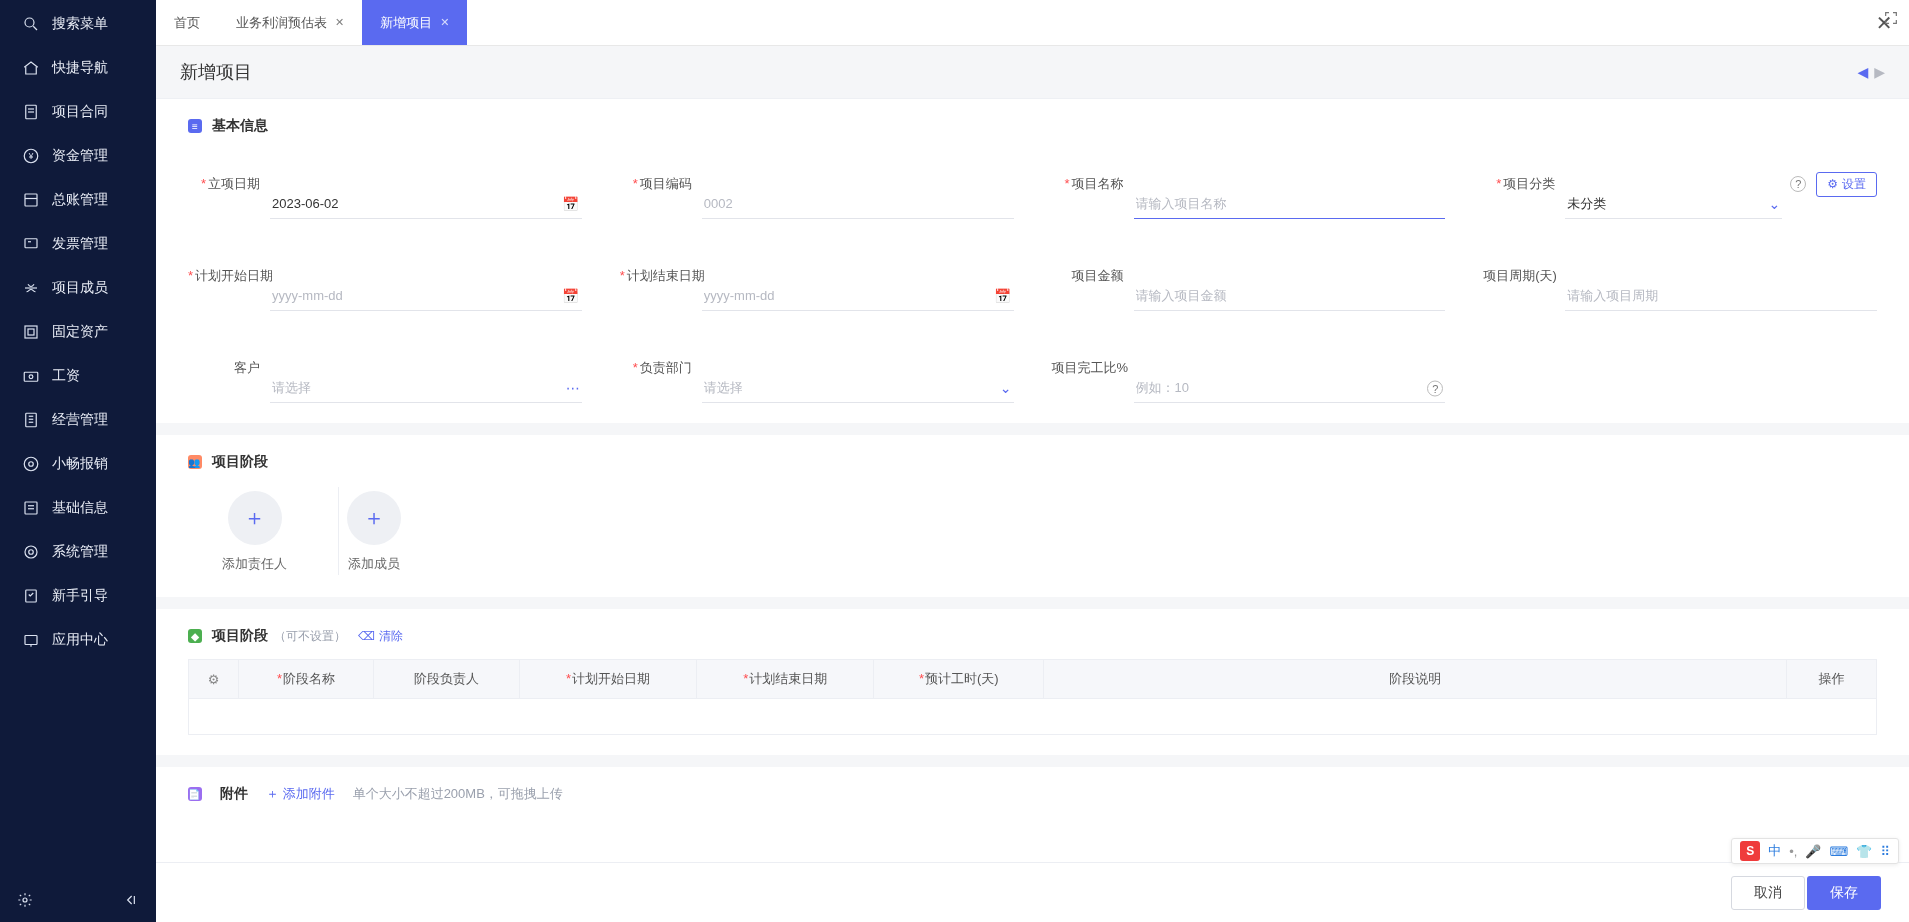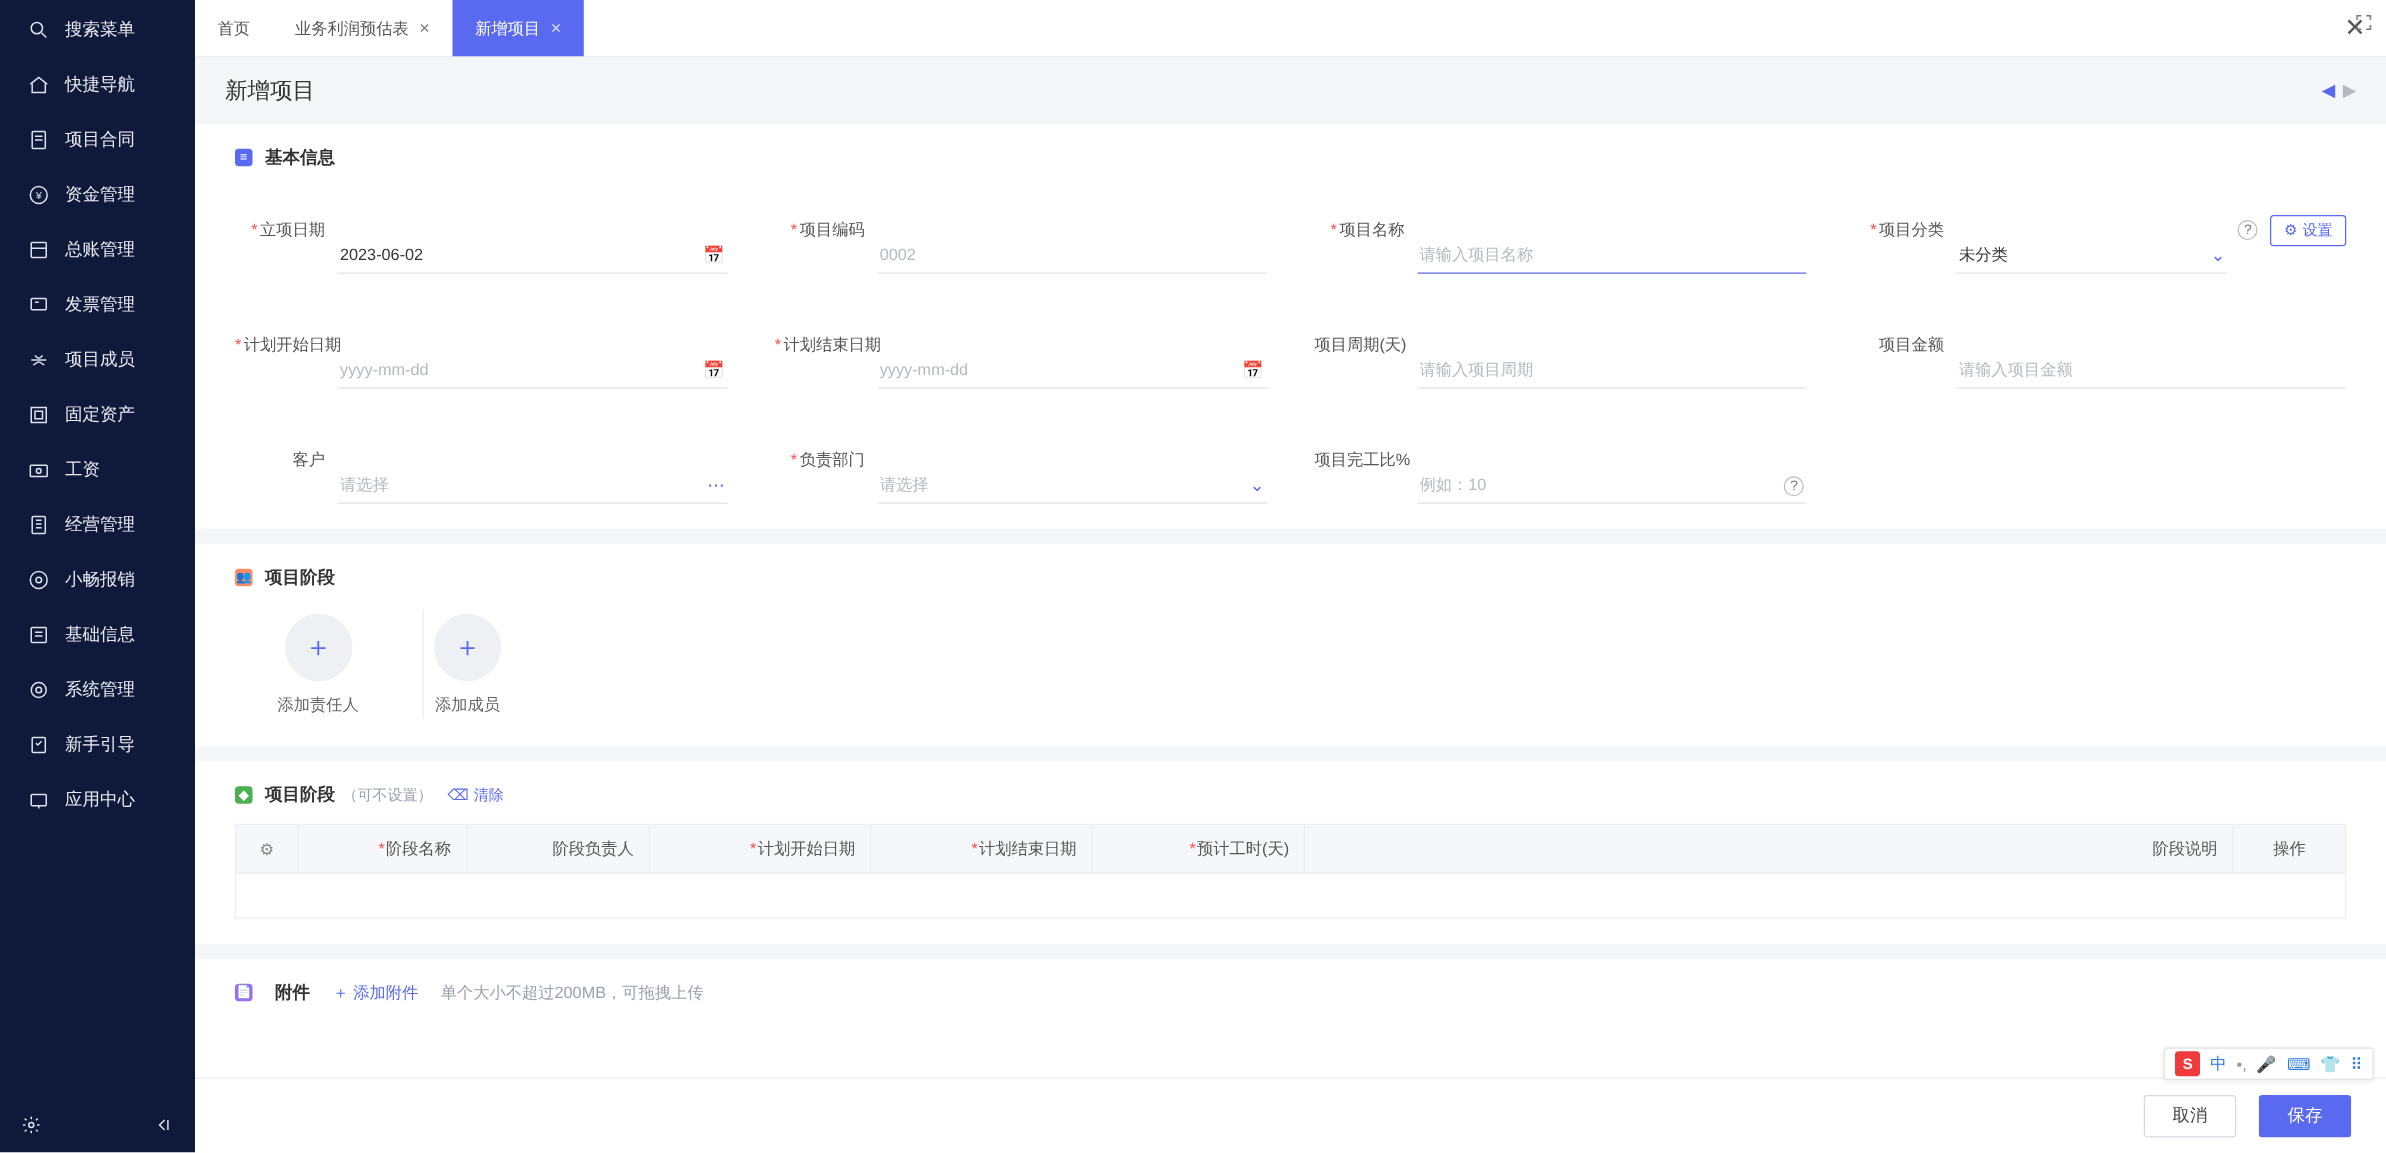--- a/index.html
+++ b/index.html
@@ -280,21 +280,21 @@
   .stage-table {
     width:100%;
     border:1px solid #eceef3;
     border-collapse: collapse;
   }
   .stage-table th {
     background:#f6f7fa;
     font-weight:400;
     font-size:13px;
     color:#555;
-    text-align:right;
+    text-align:center;
     padding:10px 12px;
     border-right:1px solid #eceef3;
     border-bottom:1px solid #eceef3;
   }
   .stage-table th:last-child { border-right:none; text-align:center; }
   .stage-table th:first-child { text-align:center; width:50px; }
   .stage-table th .req { color:#ff4d4f; margin-right:1px; }
   .stage-table tbody td {
     height:36px;
     border-right:1px solid #eceef3;
@@ -312,21 +312,21 @@
   .attach-row .hint { color:#9aa0ad; }
 
   
   .footer-bar {
     height:60px;
     border-top:1px solid #eceef3;
     display:flex;
     align-items:center;
     justify-content:flex-end;
     padding:0 28px;
-    gap:18px;
+    gap:2px;
     background:#fff;
   }
   .btn {
     min-width:74px;
     height:34px;
     border-radius:3px;
     font-size:14px;
     cursor:pointer;
     border:1px solid transparent;
   }
@@ -611,29 +611,29 @@
             </div>
           </div>
           <div class="form-item">
             <div class="form-label"><span class="req">*</span><span>计划结束日期</span></div>
             <div class="form-control">
               <input type="text" placeholder="yyyy-mm-dd" style="">
               <span class="suffix">📅</span>
             </div>
           </div>
           <div class="form-item">
+            <div class="form-label"><span>项目金额</span></div>
+            <div class="form-control">
+              <input type="text" placeholder="请输入项目金额" style="">
+            </div>
+          </div>
+          <div class="form-item">
             <div class="form-label"><span>项目周期(天)</span></div>
             <div class="form-control">
               <input type="text" placeholder="请输入项目周期" style="">
-            </div>
-          </div>
-          <div class="form-item">
-            <div class="form-label"><span>项目金额</span></div>
-            <div class="form-control">
-              <input type="text" placeholder="请输入项目金额" style="">
             </div>
           </div>
 
           <div class="form-item">
             <div class="form-label"><span>客户</span></div>
             <div class="form-control">
               <input type="text" placeholder="请选择" style="">
               <span class="suffix">⋯</span>
             </div>
           </div>

